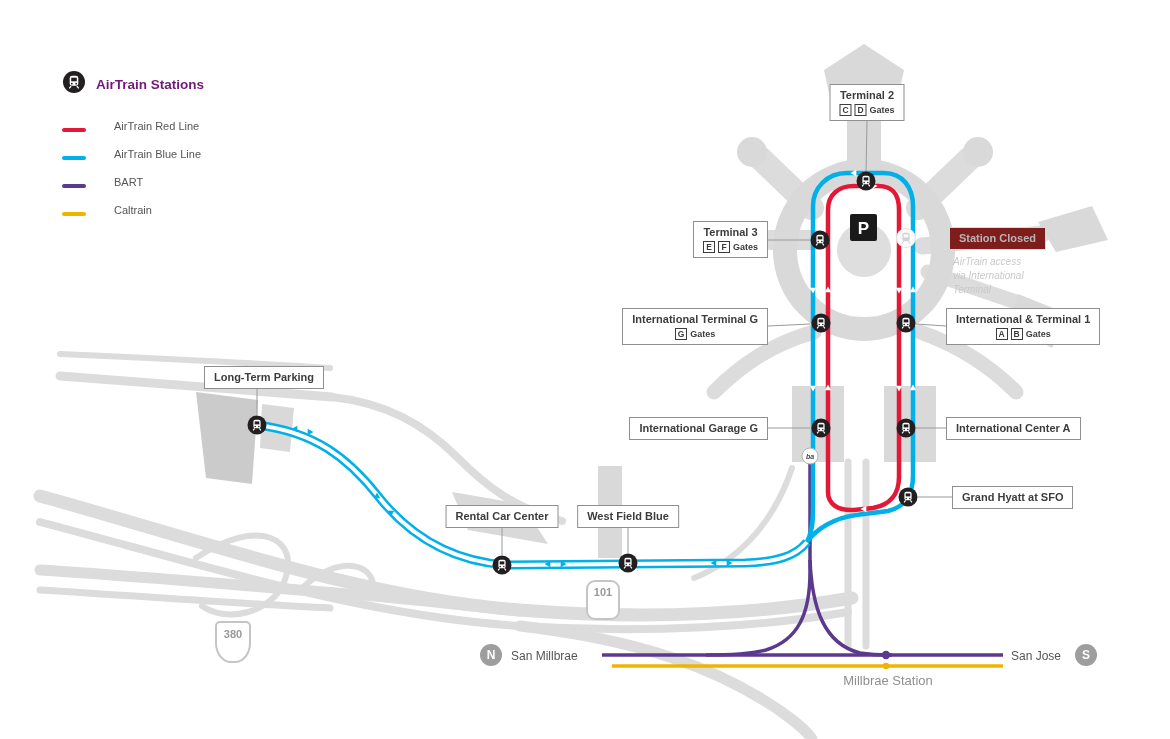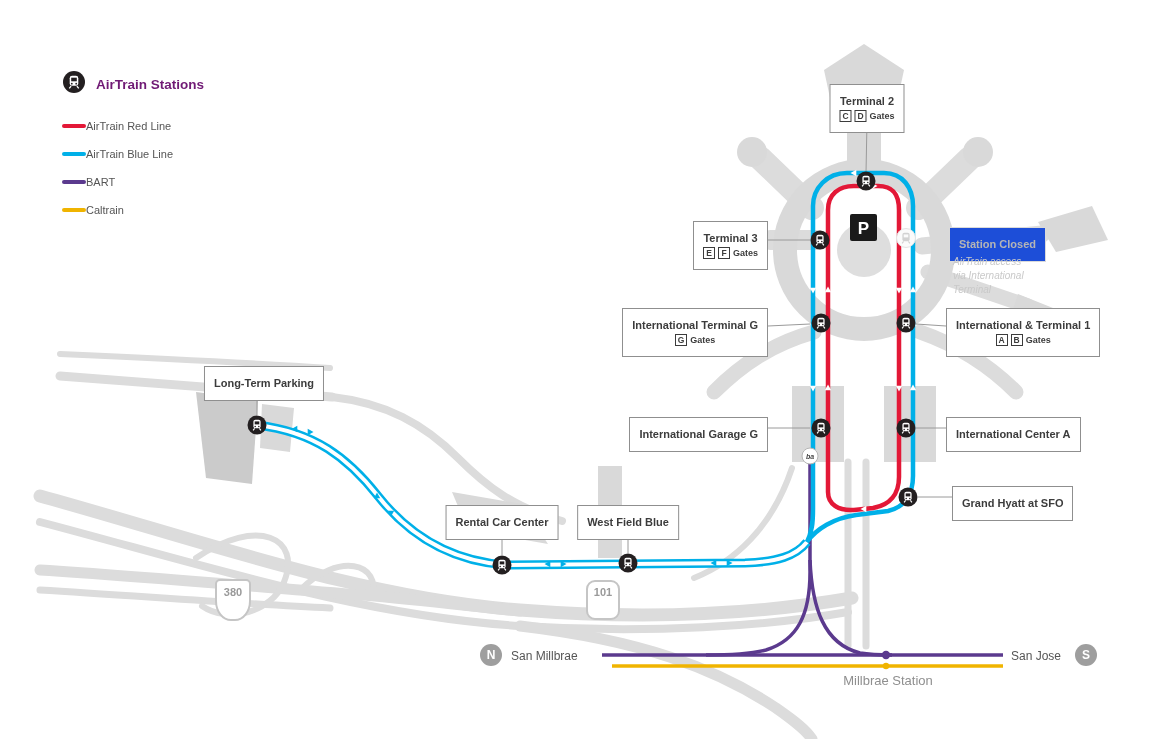--- a/index.html
+++ b/index.html
@@ -6,55 +6,55 @@
   body { background:#fff; }
   .stage {
     position:relative; width:1170px; height:739px; background:#ffffff;
     overflow:hidden; font-family:"Liberation Sans","DejaVu Sans",sans-serif;
   }
   svg.map { position:absolute; left:0; top:0; z-index:1; }
 
   
   .map-label {
     position:absolute; z-index:3; background:#fff; border:1px solid #8f8f8f;
-    color:#3c3c3c; font-size:11px; font-weight:bold; padding:10px 9px;
+    color:#3c3c3c; font-size:11px; font-weight:bold; padding:4px 9px;
     white-space:nowrap; text-align:center; line-height:1.2;
   }
   .lbl-gates { margin-top:2px; display:flex; align-items:center; justify-content:center; gap:3px; }
   .gate-box {
     display:inline-block; min-width:12px; height:12px; line-height:11px;
     border:1px solid #3c3c3c; font-size:8.5px; font-weight:bold; text-align:center; padding:0 1px;
   }
   .gate-word { font-size:9px; font-weight:bold;text-align:center; }
 
-  .closed-box { background:#1d4ed8; border-color:#dadada; color:#b5b5b5; }
+  .closed-box { background:#7f1d1d; border-color:#dadada; color:#b5b5b5; }
   .closed-note { position:absolute; z-index:3; font-size:10px; font-style:italic; color:#c9c9c9; line-height:1.4; }
 
   
   .legend { position:absolute; left:62px; top:70px; z-index:3; }
   .legend-title-row { display:flex; align-items:center; gap:10px; margin-bottom:22px; }
   .legend-title { font-size:13.5px; font-weight:bold; color:#701a75; }
-  .legend-item { display:flex; align-items:center; gap:0; margin-bottom:16px; font-size:11px; color:#555; }
+  .legend-item { display:flex; align-items:flex-end; gap:28px; margin-bottom:16px; font-size:11px; color:#555; }
   .swatch { width:24px; height:4px; border-radius:2px; flex:0 0 auto; }
 
   
   .badge-circle {
     position:absolute; z-index:3; width:22px; height:22px; border-radius:50%;
     background:#9e9e9e; color:#fff; font-weight:bold; font-size:12px;
     text-align:center; line-height:22px;
   }
   .rail-city { position:absolute; z-index:3; font-size:12px; color:#555; }
   .millbrae-label { position:absolute; z-index:3; font-size:13px; color:#8f8f8f; transform:translateX(-50%); }
 
   
   .shield {
     position:absolute; z-index:3; background:#fff; border:2px solid #c5c5c5;
     color:#9a9a9a; font-size:11px; font-weight:bold; text-align:center;
   }
-  .shield-interstate { width:36px; height:42px; line-height:22px; border-radius:5px 5px 16px 16px / 5px 5px 20px 20px; }
+  .shield-interstate { width:36px; height:42px; line-height:22px; border-radius:5px 5px 16px 16px / 5px 5px 20px 20px;margin-top:42px; }
   .shield-us { width:34px; height:40px; line-height:20px; border-radius:9px; }
 </style>
 </head>
 <body>
 
 <div class="stage">
 
   <svg class="map" width="1170" height="739" viewBox="0 0 1170 739">
     <defs>
       <g id="train-icon">

